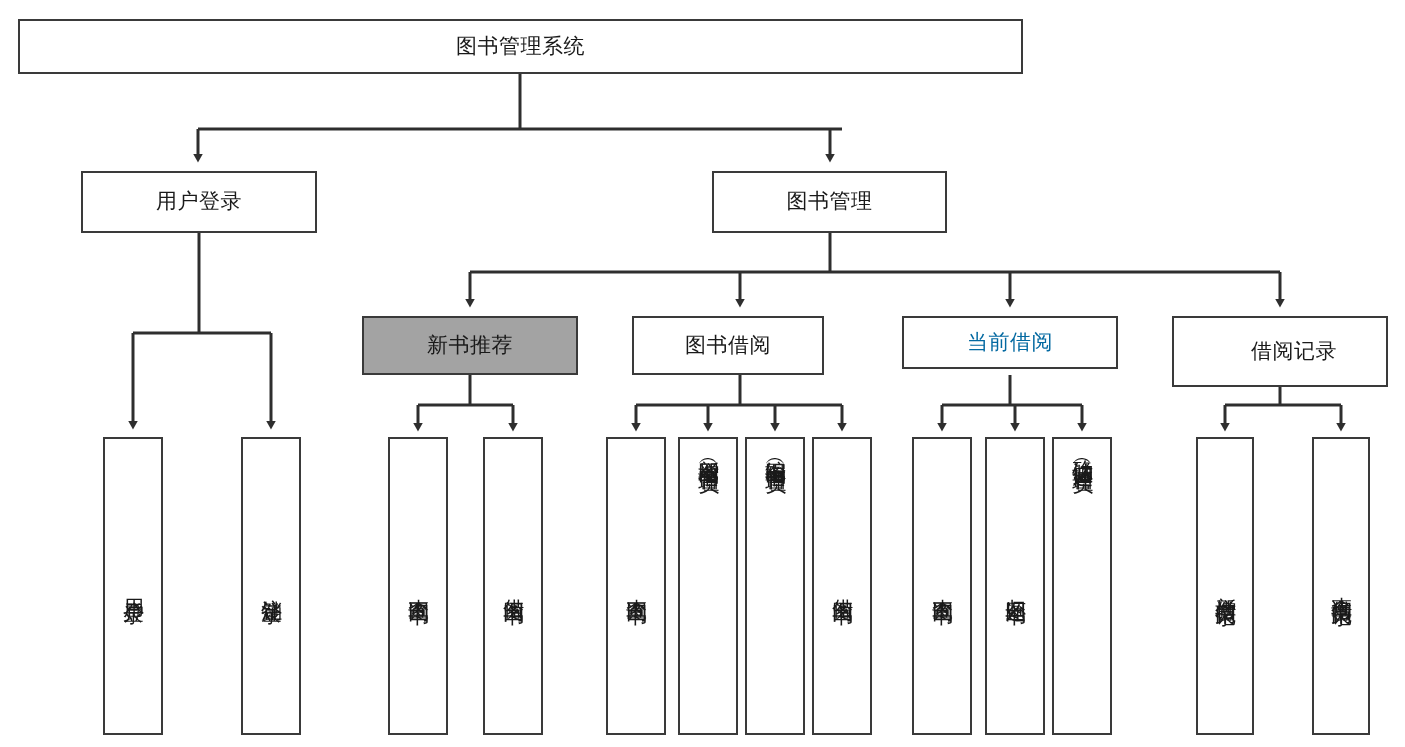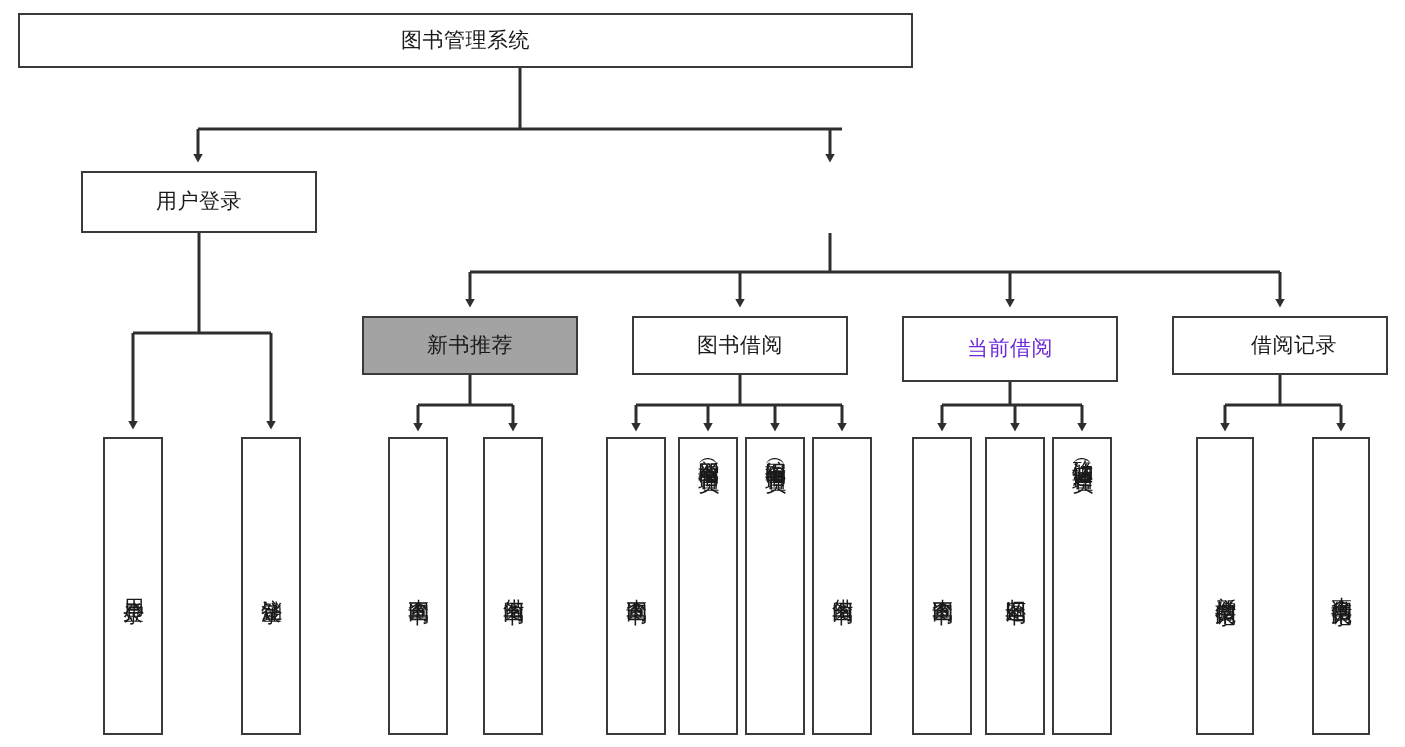--- a/index.html
+++ b/index.html
@@ -124,38 +124,41 @@
       <path d="M1015,405 L1015,424" marker-end="url(#arrowhead)"></path>
       <path d="M1082,405 L1082,424" marker-end="url(#arrowhead)"></path>
 
       <path d="M1280,375 L1280,405"></path>
       <path d="M1225,405 L1341,405"></path>
       <path d="M1225,405 L1225,424" marker-end="url(#arrowhead)"></path>
       <path d="M1341,405 L1341,424" marker-end="url(#arrowhead)"></path>
     </g>
   </svg>
 
-  <div class="node horiz" id="node-root" style="left: 18px; top: 13px; width: 895px; height: 55px; border-color: rgb(58, 58, 58); background: rgb(255, 255, 255); color: rgb(26, 26, 26);">
+  <div class="node horiz" id="node-root" style="left: 18px; top: 19px; width: 1005px; height: 55px; border-color: rgb(58, 58, 58); background: rgb(255, 255, 255); color: rgb(26, 26, 26);">
     <span class="node-label">图书管理系统</span>
   </div>
 
   <div class="node horiz" id="node-l2-0" style="left: 81px; top: 171px; width: 236px; height: 62px; border-color: rgb(58, 58, 58); background: rgb(255, 255, 255); color: rgb(26, 26, 26);">
     <span class="node-label">用户登录</span>
   </div>
+  <div class="node horiz" id="node-l2-1" style="left: 712px; top: 171px; width: 235px; height: 62px; border-color: rgb(58, 58, 58); background: rgb(255, 255, 255); color: rgb(26, 26, 26);">
+    <span class="node-label">图书管理</span>
+  </div>
 
   <div class="node horiz" id="node-l3-0" style="left: 362px; top: 316px; width: 216px; height: 59px; border-color: rgb(58, 58, 58); background: #a3a3a3; color: rgb(26, 26, 26);">
     <span class="node-label">新书推荐</span>
   </div>
-  <div class="node horiz" id="node-l3-1" style="left: 632px; top: 316px; width: 216px; height: 59px; border-color: rgb(58, 58, 58); background: rgb(255, 255, 255); color: rgb(26, 26, 26);">
+  <div class="node horiz" id="node-l3-1" style="left: 632px; top: 316px; width: 192px; height: 59px; border-color: rgb(58, 58, 58); background: rgb(255, 255, 255); color: rgb(26, 26, 26);">
     <span class="node-label">图书借阅</span>
   </div>
-  <div class="node horiz" id="node-l3-2" style="left: 902px; top: 316px; width: 216px; height: 66px; border-color: rgb(58, 58, 58); background: rgb(255, 255, 255); color: #6d28d9;">
+  <div class="node horiz" id="node-l3-2" style="left: 902px; top: 316px; width: 216px; height: 53px; border-color: rgb(58, 58, 58); background: rgb(255, 255, 255); color: #0369a1;">
     <span class="node-label">当前借阅</span>
   </div>
-  <div class="node horiz" id="node-l3-3" style="left: 1172px; top: 316px; width: 216px; height: 59px; border-color: rgb(58, 58, 58); background: rgb(255, 255, 255); color: rgb(26, 26, 26); padding-left: 28px;">
+  <div class="node horiz" id="node-l3-3" style="left: 1172px; top: 316px; width: 216px; height: 71px; border-color: rgb(58, 58, 58); background: rgb(255, 255, 255); color: rgb(26, 26, 26); padding-left: 28px;">
     <span class="node-label">借阅记录</span>
   </div>
 
   <div class="node vert" id="node-leaf-0" style="left: 103px; top: 437px; width: 60px; height: 298px; border-color: rgb(58, 58, 58); background: rgb(255, 255, 255); color: rgb(26, 26, 26);">
     <span class="node-label">用户登录</span>
   </div>
   <div class="node vert" id="node-leaf-1" style="left: 241px; top: 437px; width: 60px; height: 298px; border-color: rgb(58, 58, 58); background: rgb(255, 255, 255); color: rgb(26, 26, 26);">
     <span class="node-label">注销登录</span>
   </div>
   <div class="node vert" id="node-leaf-2" style="left: 388px; top: 437px; width: 60px; height: 298px; border-color: rgb(58, 58, 58); background: rgb(255, 255, 255); color: rgb(26, 26, 26);">

